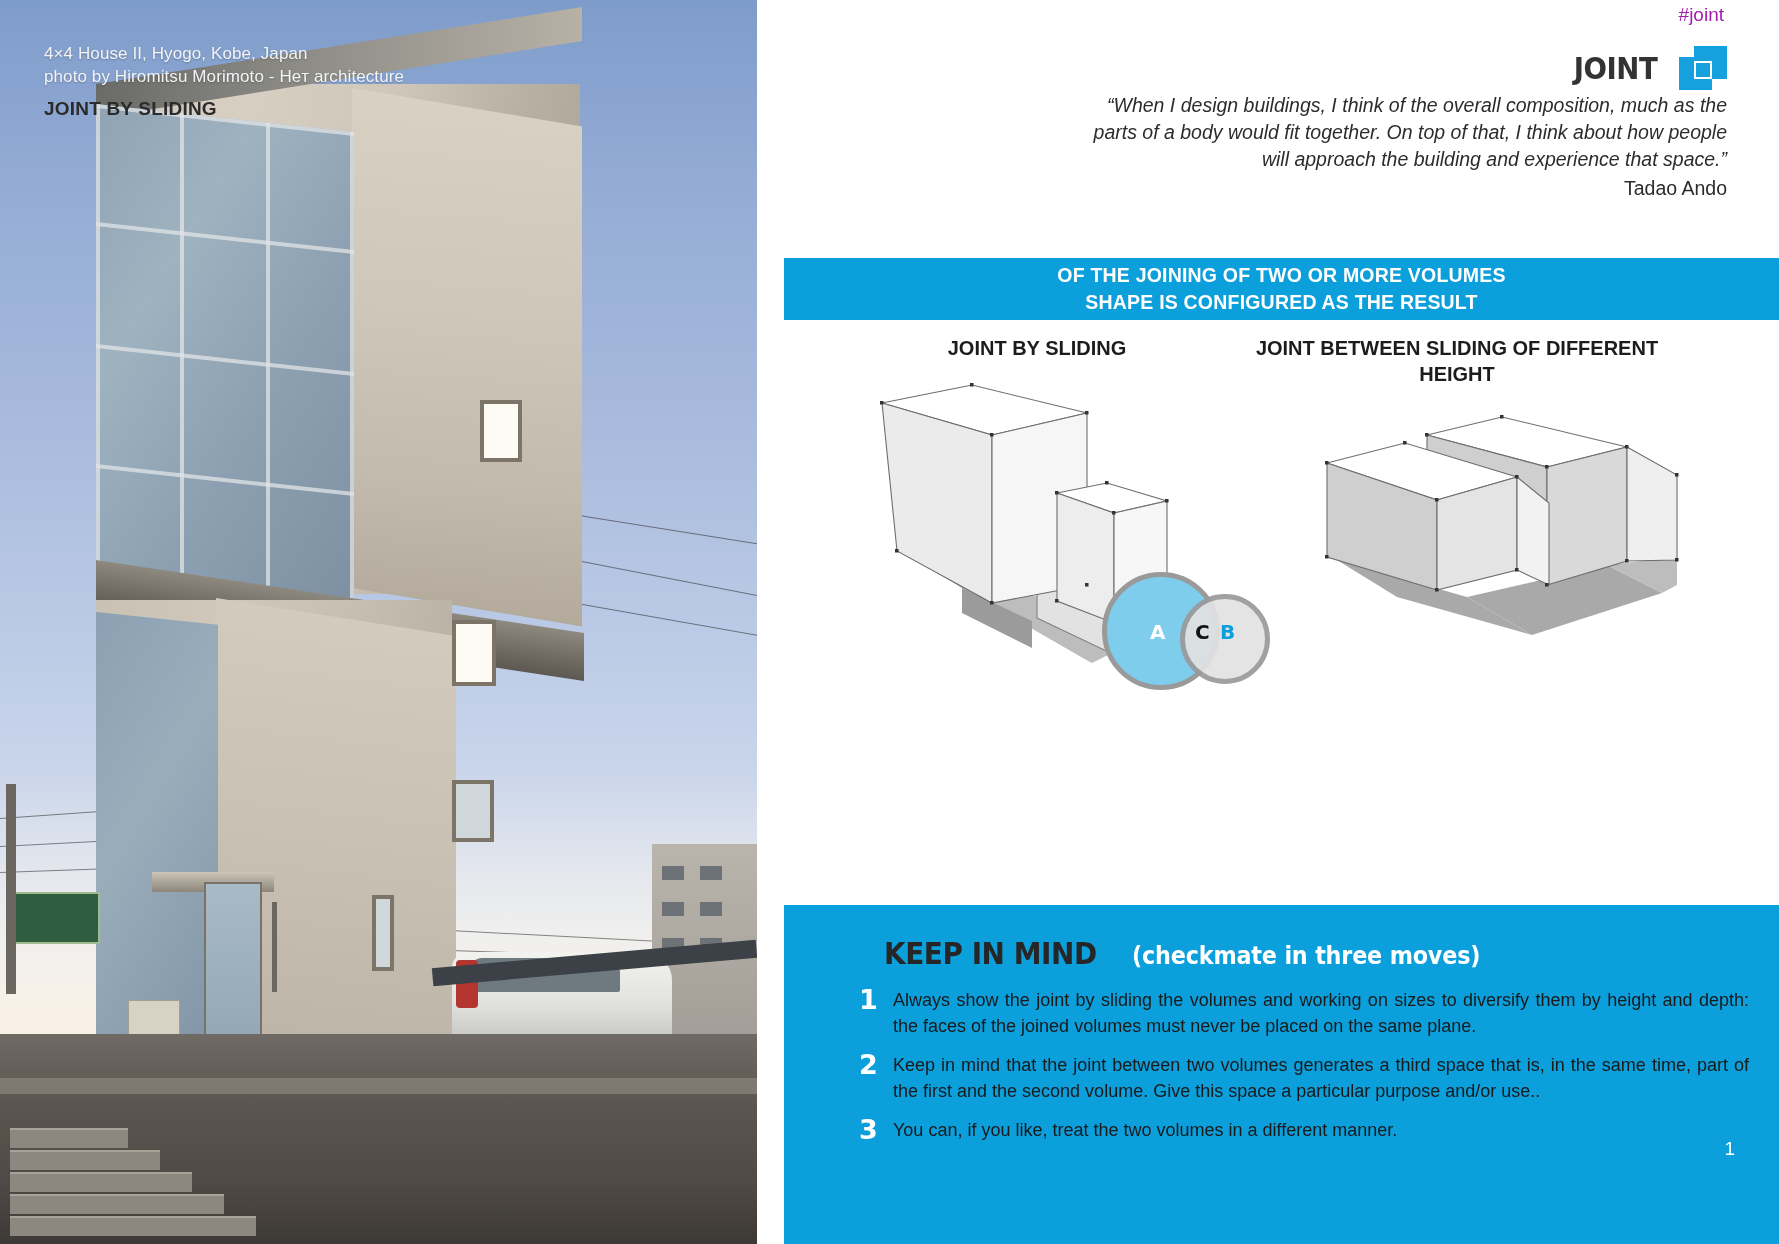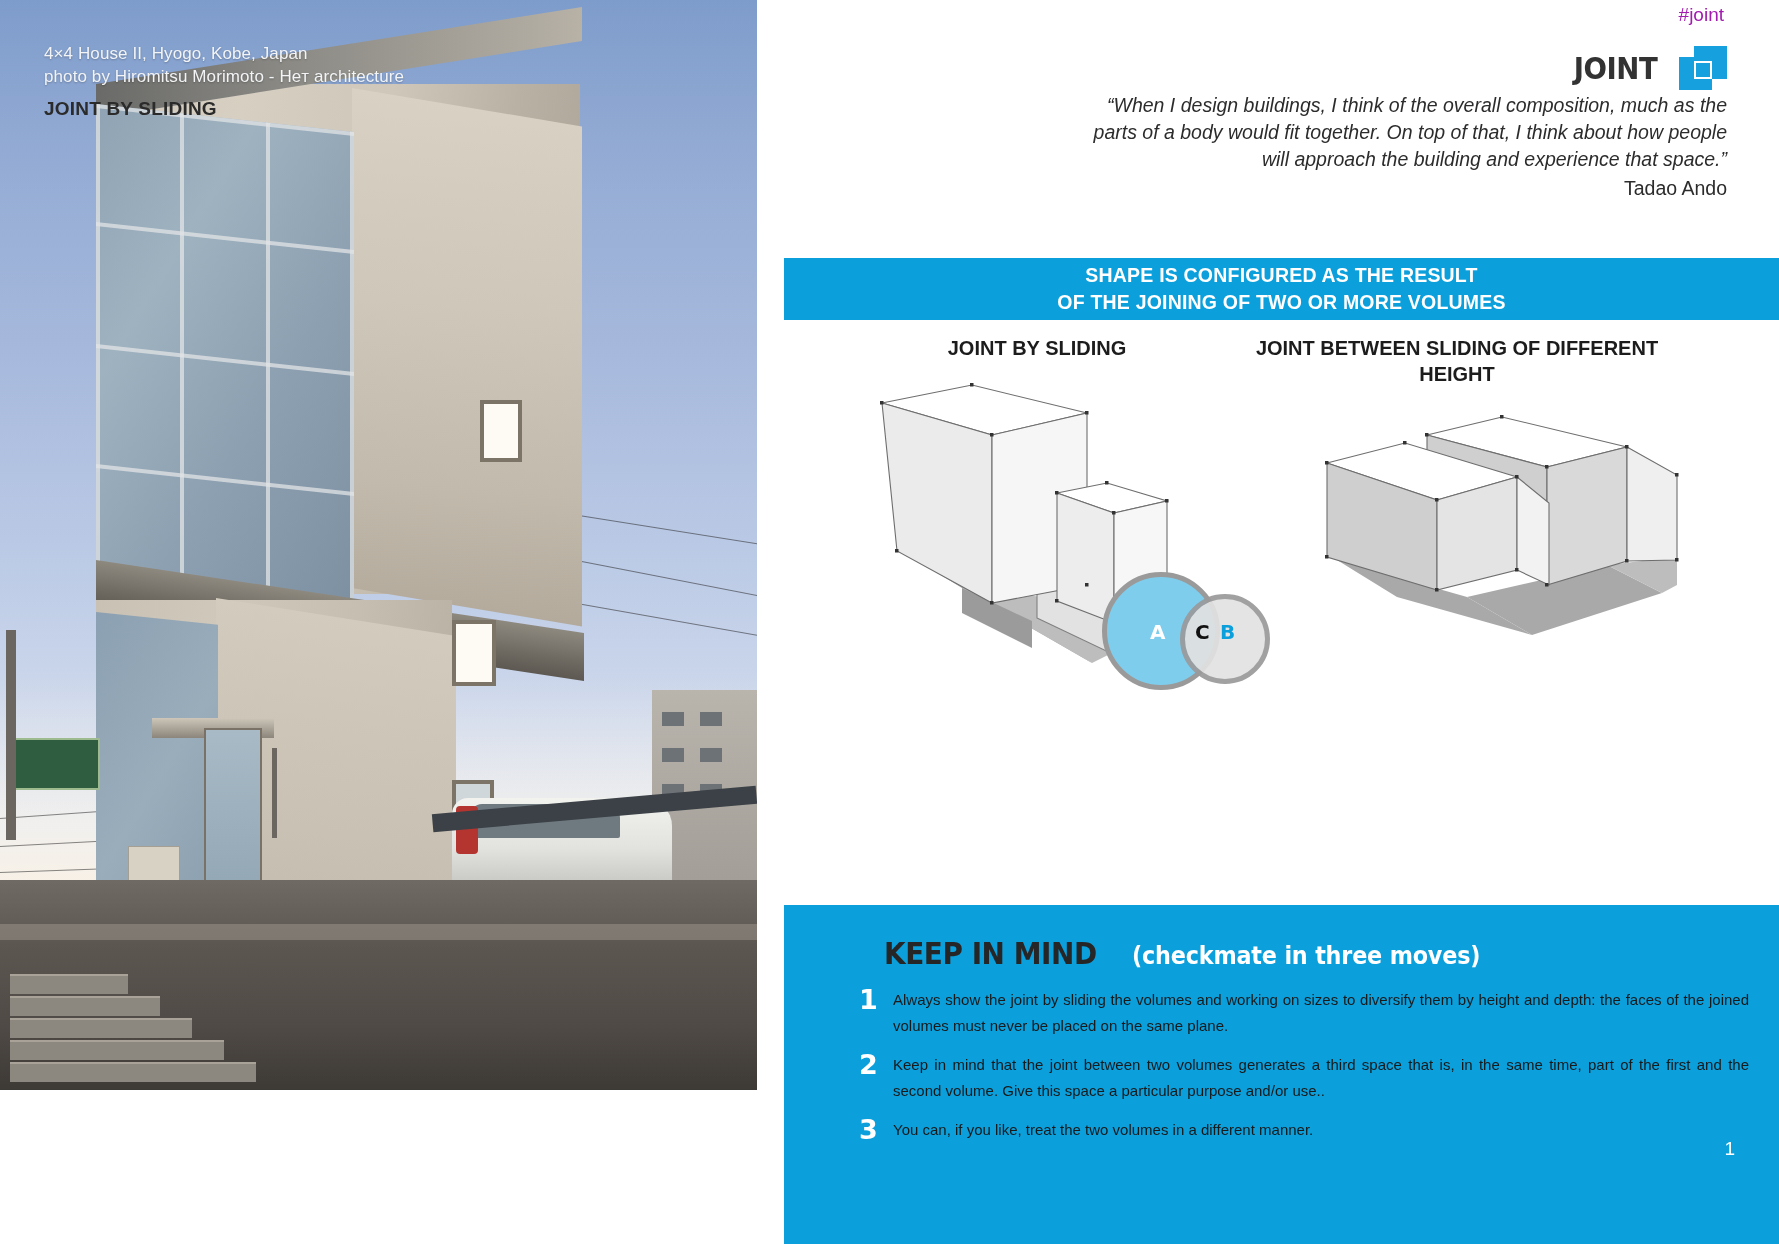--- a/index.html
+++ b/index.html
@@ -6,21 +6,21 @@
   html, body {
     width: 1779px; height: 1244px;
     background: #ffffff;
     font-family: "Liberation Sans", sans-serif;
     overflow: hidden;
   }
   #page { position: relative; width: 1779px; height: 1244px; background:#fff; }
 
   
   #photo-panel {
-    position: absolute; left: 0; top: 0; width: 757px; height: 1090px;
+    position: absolute; left: 0; top: 0; width: 757px; height: 1244px;
     overflow: hidden;
     background: linear-gradient(180deg,#7e9ccb 0%, #93abd4 14%, #a8badd 34%, #bccbe6 52%, #cfd9ec 66%, #dfe3ec 76%, #e8e2de 84%, #d9cfc4 90%, #8d8880 95%, #5c5752 100%);
   }
   
   .sky-haze{position:absolute;left:0;right:0;top:62%;height:22%;
     background:linear-gradient(180deg,rgba(255,255,255,0) 0%, rgba(255,250,240,.55) 60%, rgba(255,245,230,.8) 100%);}
 
   
   .tower-top {           
     position:absolute; left:96px; top:84px; width:484px; height:510px;
@@ -146,21 +146,21 @@
   .kim{position:absolute;left:27px;top:905px;width:995px;height:339px;background:#0b9fdc;}
   .kim-head{position:absolute;left:100px;top:30px;display:flex;align-items:baseline;gap:12px;}
   .kim-head .h1{font-family:"DejaVu Sans",sans-serif;font-weight:bold;font-size:31px;
      color:#262626;letter-spacing:-.5px;transform:scaleX(.9);transform-origin:left;}
   .kim-head .h2{font-family:"DejaVu Sans",sans-serif;font-weight:bold;font-size:24px;
      color:#ffffff;letter-spacing:-.2px;transform:scaleX(.93);transform-origin:left;}
   .kim-list{position:absolute;left:75px;top:82px;width:890px;}
   .kim-item{position:relative;display:flex;gap:10px;margin-bottom:13px;}
   .kim-num{flex:0 0 auto;width:24px;font-family:"DejaVu Sans",sans-serif;font-weight:bold;
      font-size:27px;color:#ffffff;line-height:26px;text-align:left;}
-  .kim-txt{flex:1;font-size:15px;line-height:26px;color:#1a1a1a;text-align:justify;}
+  .kim-txt{flex:1;font-size:18px;line-height:26px;color:#1a1a1a;text-align:justify;}
   .kim-txt.nojust{text-align:left;}
   .page-no{position:absolute;right:44px;bottom:84px;color:#ffffff;font-size:19px;}
 </style>
 </head>
 <body>
 
 <div id="page">
 
   <div id="photo-panel">
     <div class="sky-haze"></div>
@@ -278,22 +278,22 @@
         <div class="sq1"></div>
         <div class="sq2"></div>
         <div class="cut"></div>
       </div>
     </div>
 
     <div class="quote">“When I design buildings, I think of the overall composition, much as the parts of a body would fit together. On top of that, I think about how people will approach the building and experience that space.”</div>
     <div class="quote-author">Tadao Ando</div>
 
     <div class="banner">
+      <div>OF THE JOINING OF TWO OR MORE VOLUMES</div>
       <div>SHAPE IS CONFIGURED AS THE RESULT</div>
-      <div>OF THE JOINING OF TWO OR MORE VOLUMES</div>
     </div>
 
     <div class="diagrams">
       <div class="diag-title a">JOINT BY SLIDING</div>
       <div class="diag-title b">JOINT BETWEEN SLIDING OF DIFFERENT HEIGHT</div>
 
       <svg width="420" height="300" style="position:absolute;left:85px;top:38px;">
         <polygon points="55,175 120,215 250,290 190,248" fill="#a8a8a8"></polygon>
         <polygon points="120,215 250,290 330,250 300,235" fill="#bdbdbd"></polygon>
         <polygon points="120,215 190,248 190,275 120,240" fill="#9b9b9b"></polygon>

